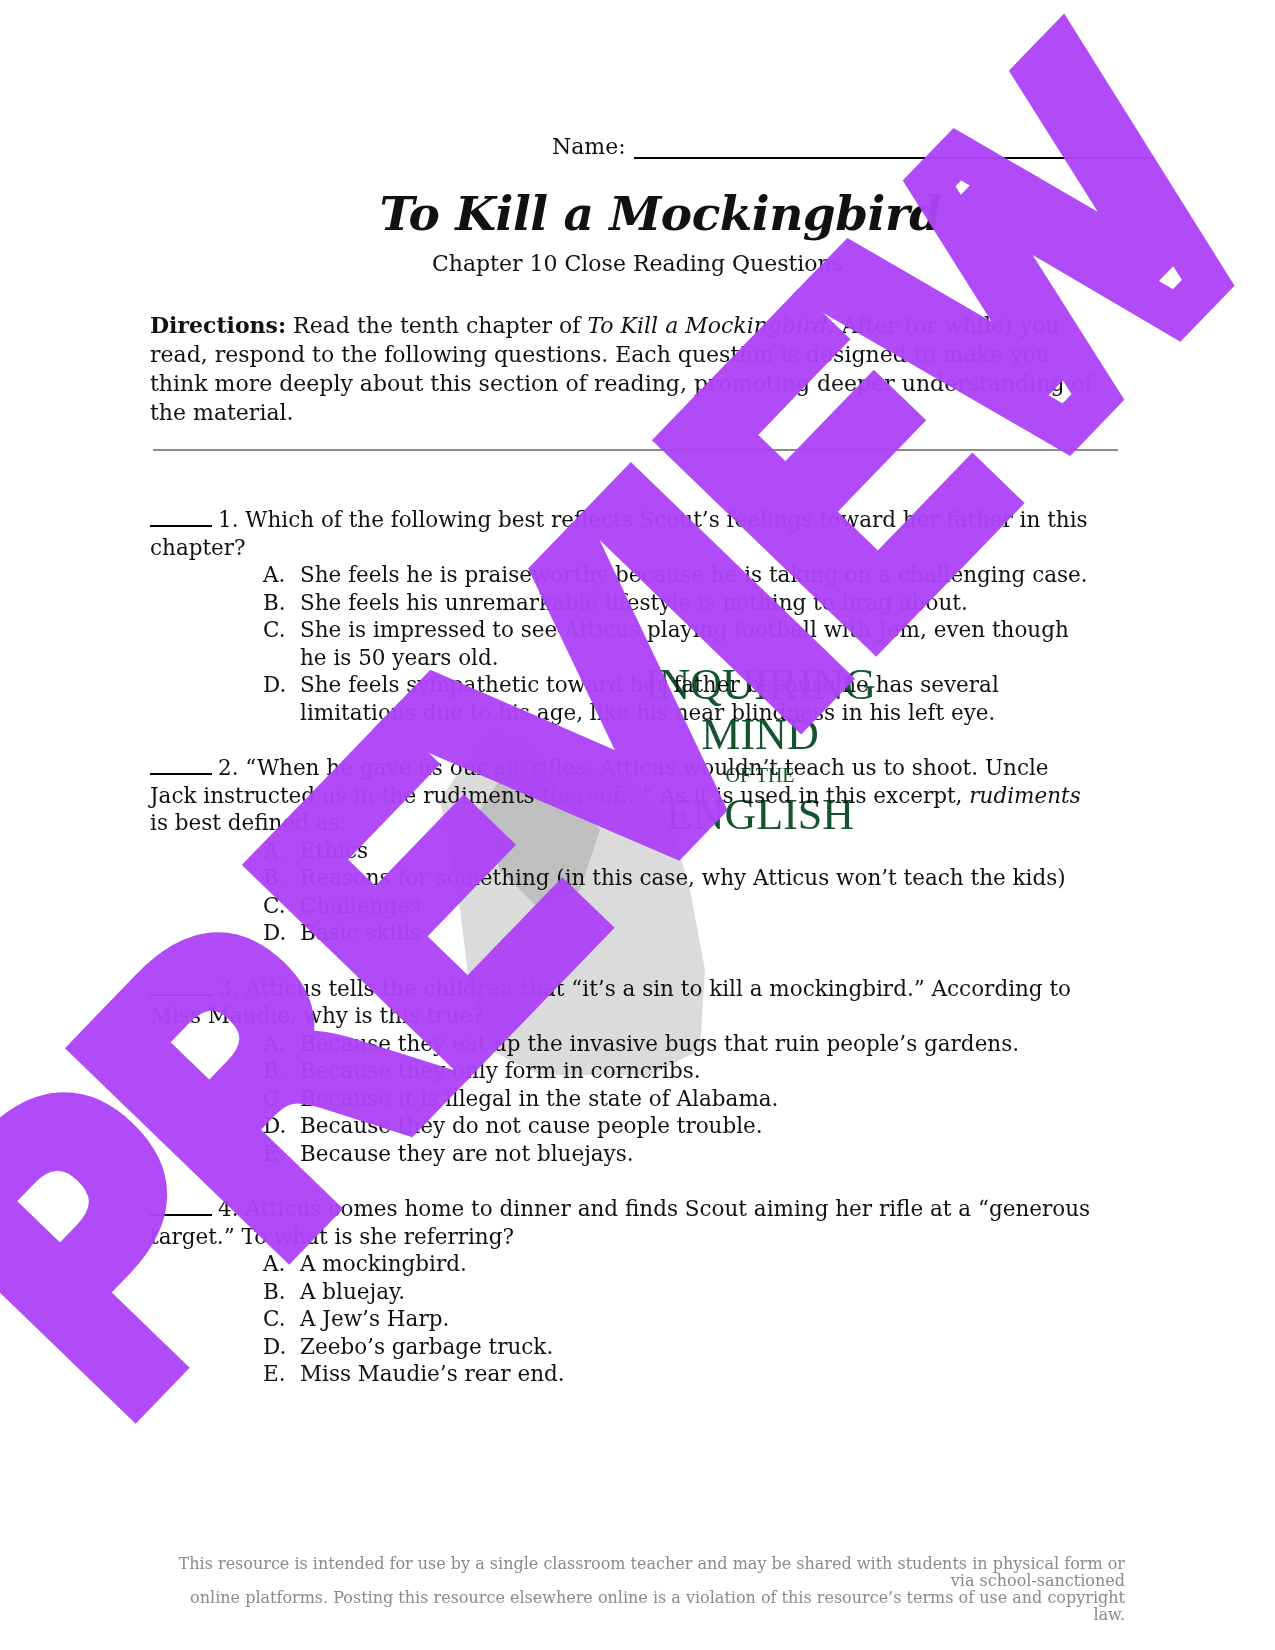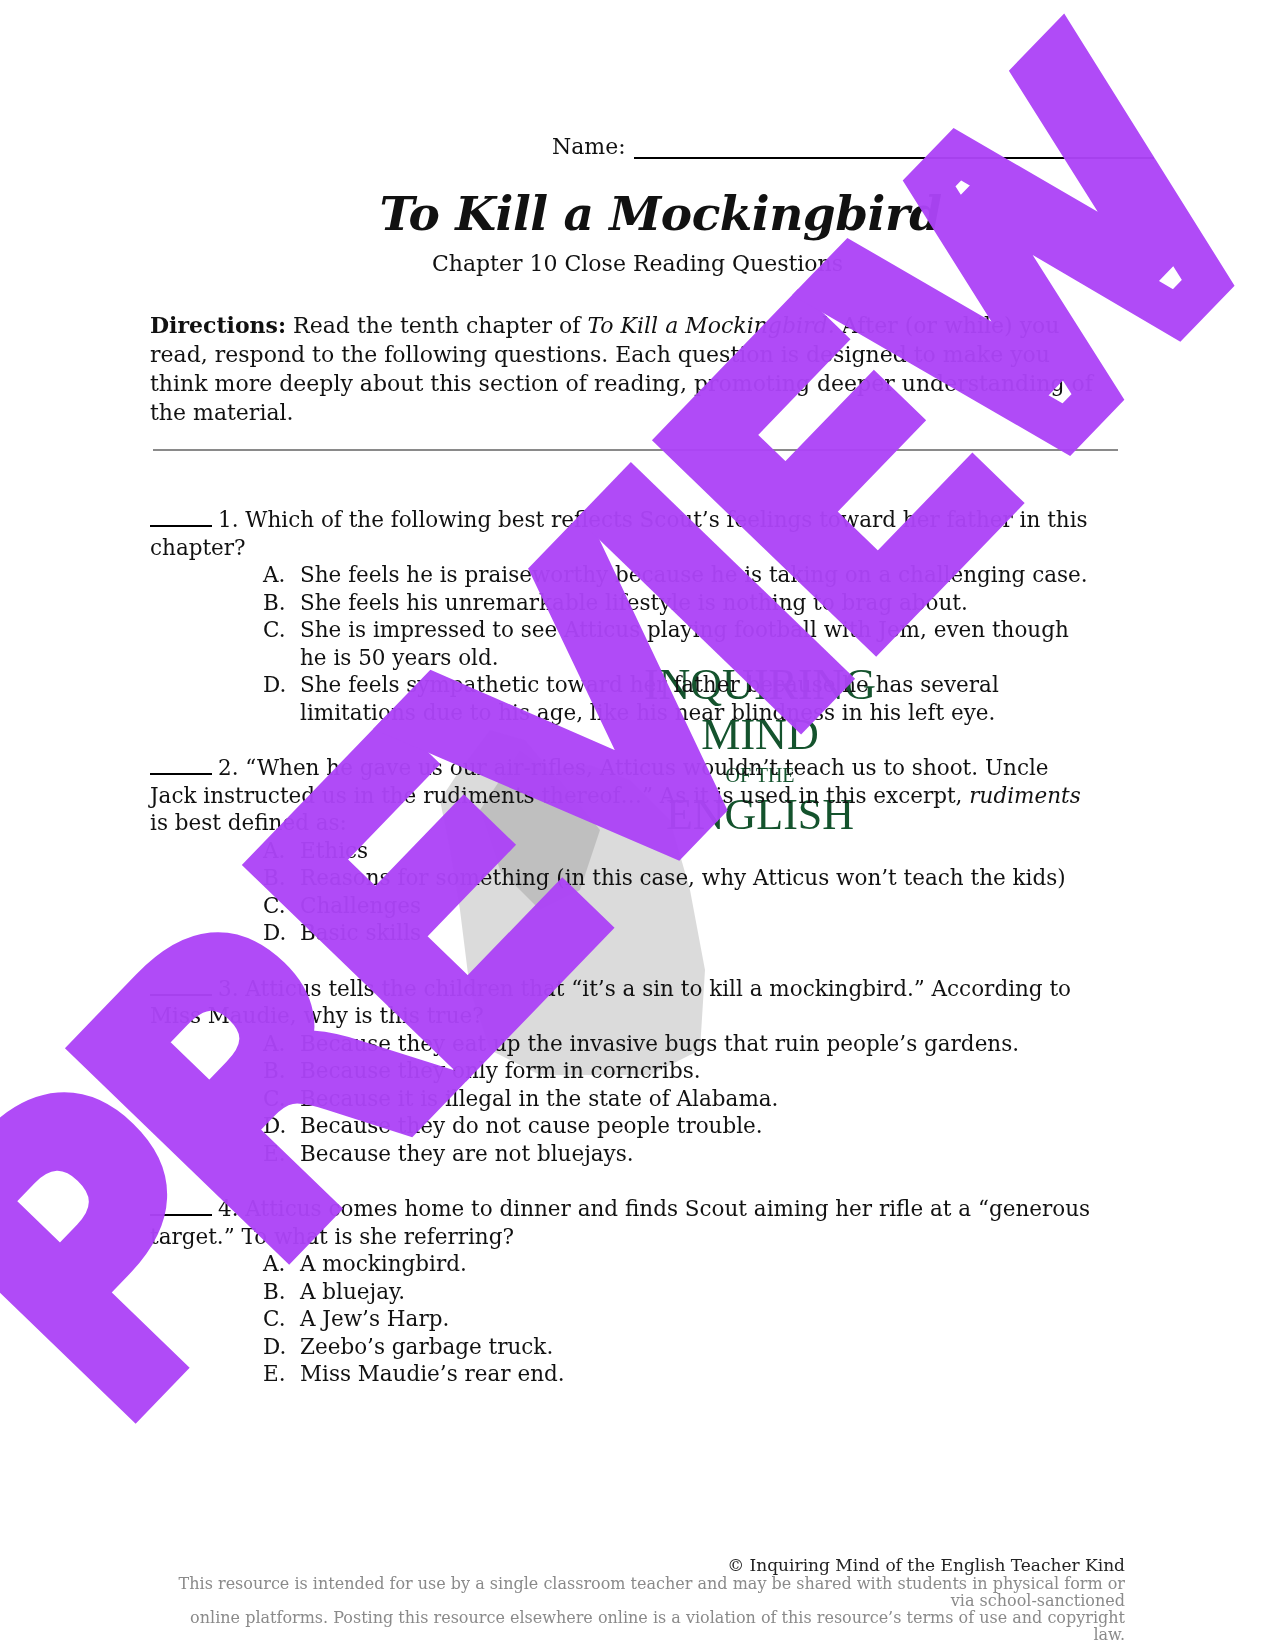--- a/index.html
+++ b/index.html
@@ -171,21 +171,20 @@
           </li>
         <li>
             <span class="letter">E.</span>
             <span class="text">Miss Maudie’s rear end.</span>
           </li>
       </ul>
     </div>
   </div>
 
   <div class="footer">
-    <div class="copy">© Inquiring Mind of the English Teacher Kind</div>
     <div class="terms">This resource is intended for use by a single classroom teacher and may be shared with students in physical form or via school-sanctioned</div>
     <div class="terms">online platforms. Posting this resource elsewhere online is a violation of this resource’s terms of use and copyright law.</div>
   </div>
 
   <svg class="preview" viewBox="0 0 1275 1650">
     <text id="preview-text" x="0" y="0" transform="translate(110,1420) rotate(-46)" font-family="DejaVu Sans, sans-serif" font-size="370" font-weight="normal" textLength="1660" lengthAdjust="spacingAndGlyphs" fill="none" stroke="#ad44f7" stroke-width="42" stroke-linejoin="miter" opacity="0.96">PREVIEW</text>
   </svg>
 </div>
 
 </body></html>

